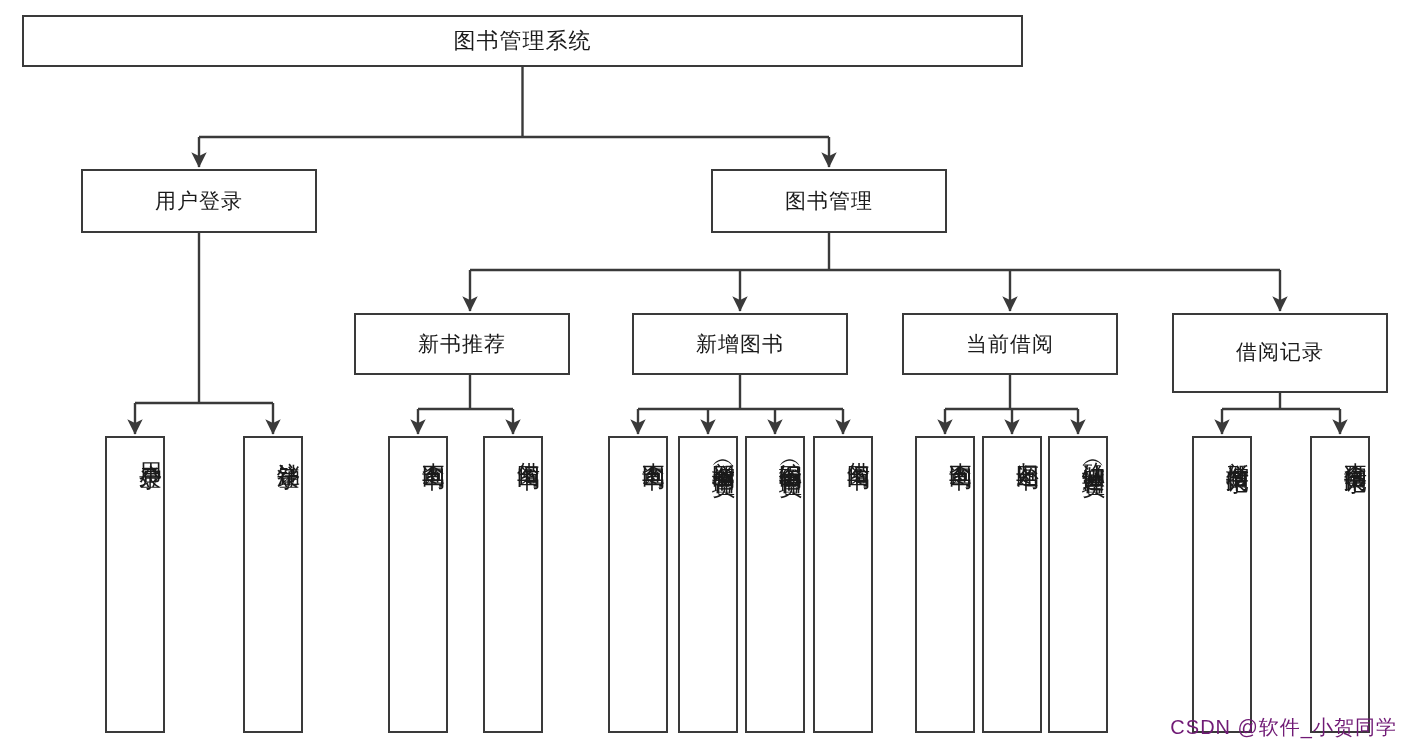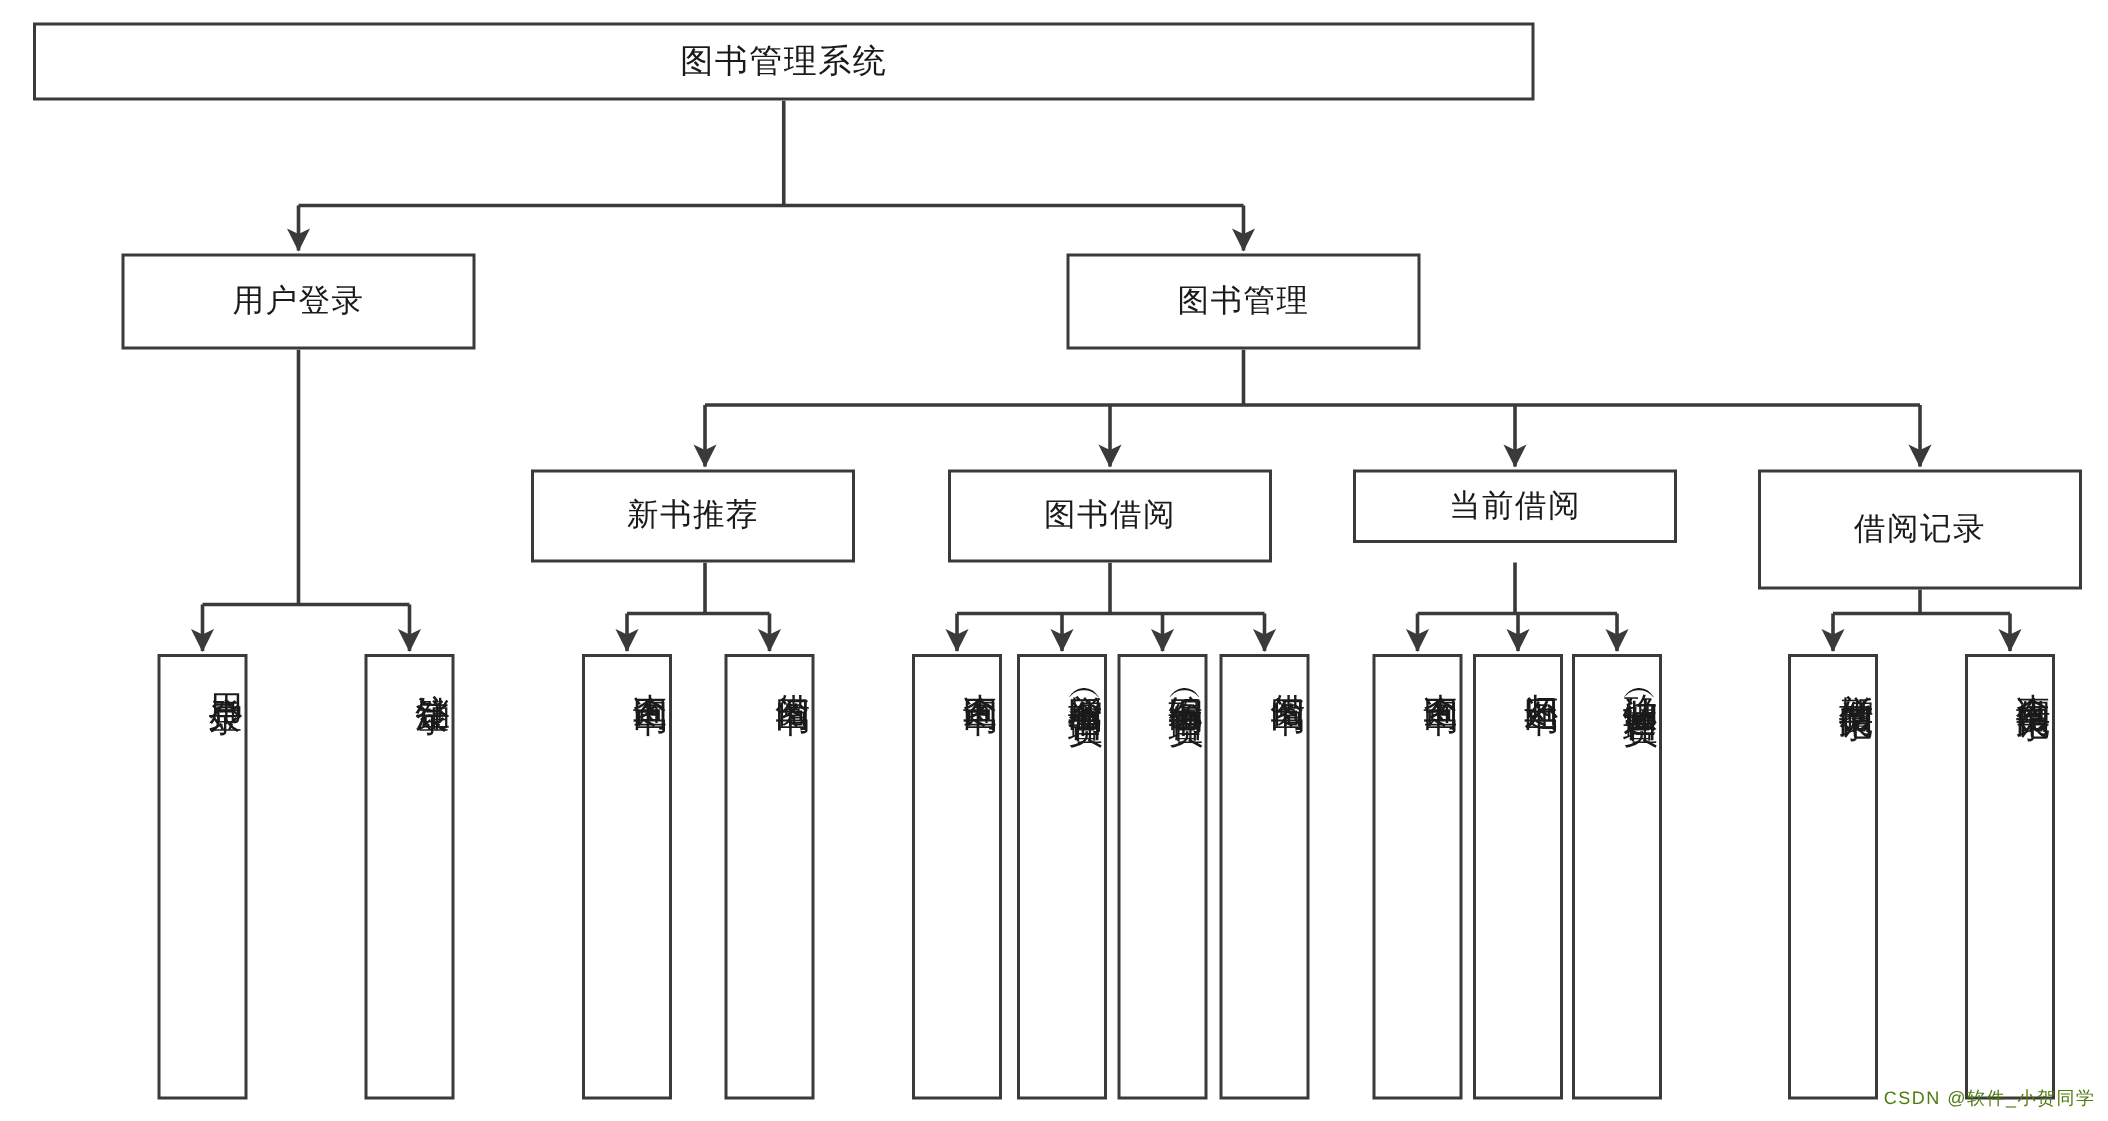--- a/index.html
+++ b/index.html
@@ -56,22 +56,22 @@
     writing-mode:vertical-rl;
     text-orientation:upright;
     display:block;
     width:100%;
     text-align:start;
   }
   .watermark{
     position:absolute;
     right:8px;
     bottom:6px;
-    font-size:12px;
-    color:#4d7c0f;
+    font-size:20px;
+    color:#701a75;
     letter-spacing:1px;
     z-index:3;
     white-space:nowrap;
   }
 </style>
 </head>
 <body>
 
 <div id="diagram">
   <svg id="edges" viewBox="0 0 1405 747" width="1405" height="747">
@@ -124,23 +124,23 @@
       <div class="node h" style="left: 81px; top: 169px; width: 236px; height: 64px;">
         <span class="nodetext">用户登录</span>
       </div>
       <div class="node h" style="left: 711px; top: 169px; width: 236px; height: 64px; align-items: center;">
         <span class="nodetext">图书管理</span>
       </div>
       <div class="node h" style="left: 354px; top: 313px; width: 216px; height: 62px;">
         <span class="nodetext">新书推荐</span>
       </div>
       <div class="node h" style="left: 632px; top: 313px; width: 216px; height: 62px;">
-        <span class="nodetext">图书借阅</span>
+        <span class="nodetext">新增图书</span>
       </div>
-      <div class="node h" style="left: 902px; top: 313px; width: 216px; height: 49px;">
+      <div class="node h" style="left: 902px; top: 313px; width: 216px; height: 62px;">
         <span class="nodetext">当前借阅</span>
       </div>
       <div class="node h" style="left: 1172px; top: 313px; width: 216px; height: 80px; font-family: Liberation Serif, serif;">
         <span class="nodetext">借阅记录</span>
       </div>
       <div class="node v" style="left: 105px; top: 436px; width: 60px; height: 297px;">
         <span class="nodetext">用户登录</span>
       </div>
       <div class="node v" style="left: 243px; top: 436px; width: 60px; height: 297px;">
         <span class="nodetext">注销登录</span>

